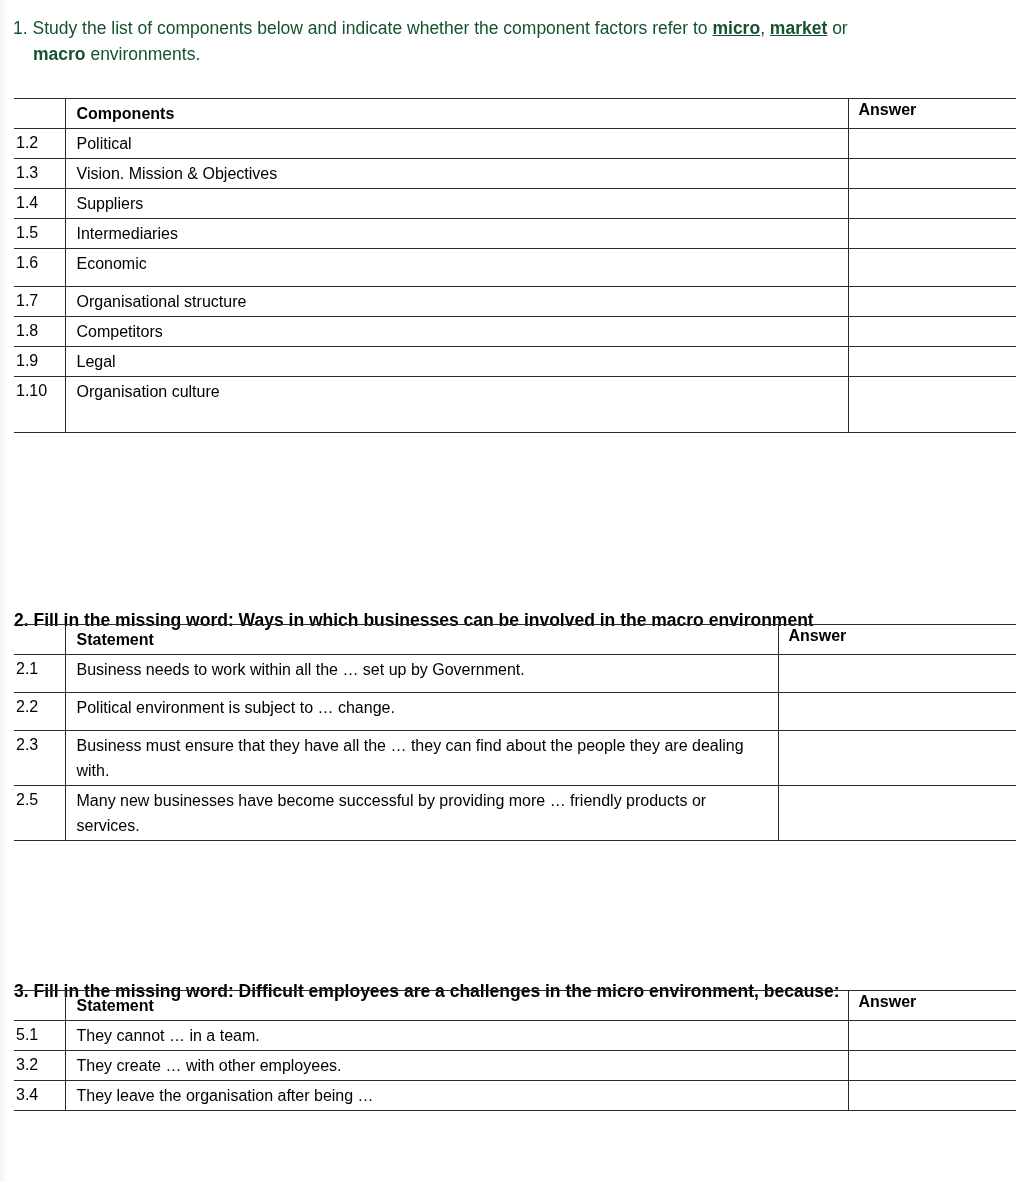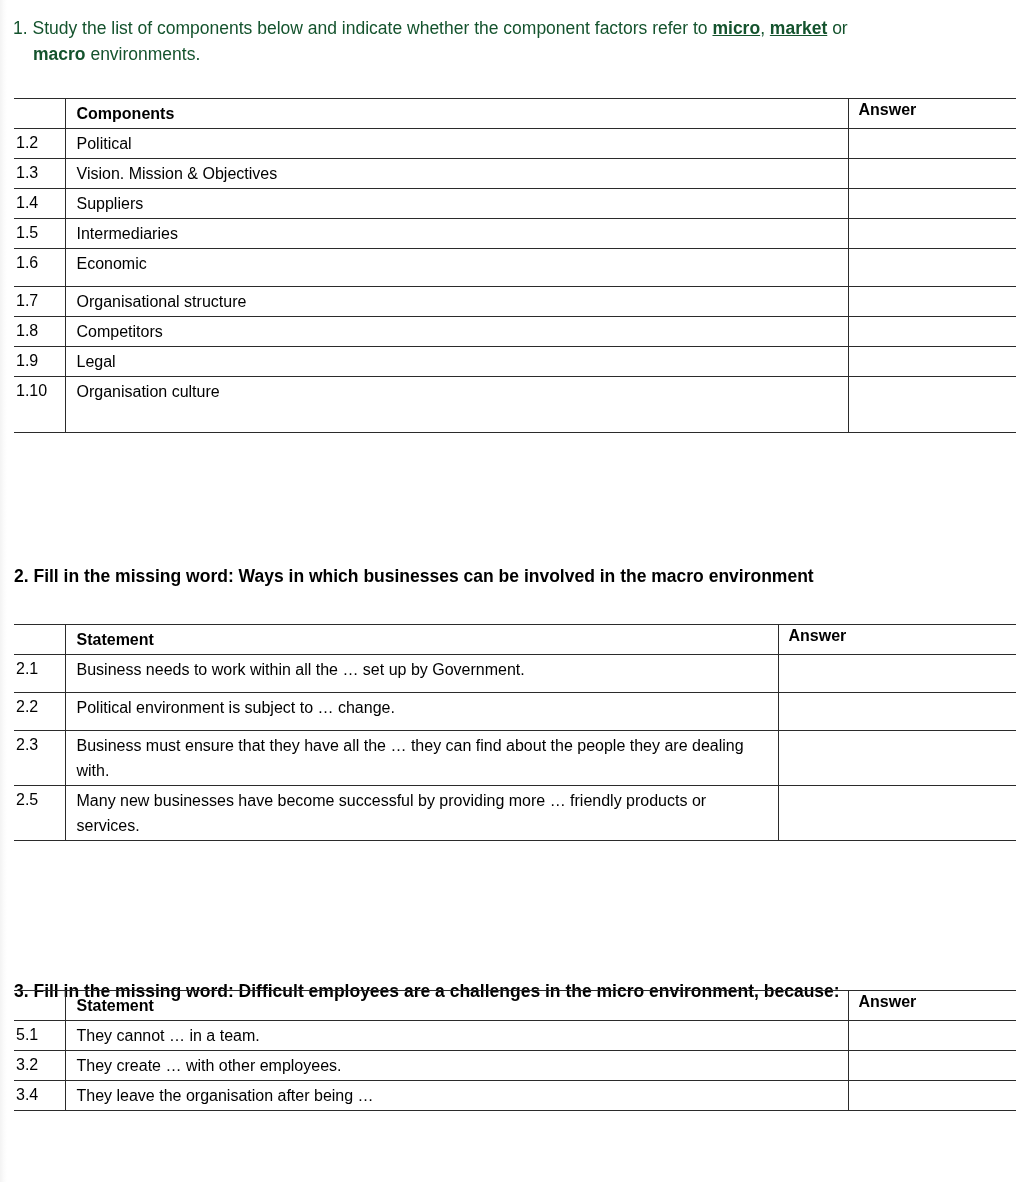--- a/index.html
+++ b/index.html
@@ -46,21 +46,21 @@
   #intro1 { left: 13px; top: 15px; }
   #intro1-l2 { left: 33px; top: 41px; }
 
   .q-head {
     position: absolute;
     font-size: 17.5px;
     font-weight: bold;
     line-height: 24px;
     white-space: nowrap;
   }
-  #head2 { left: 14px; top: 564px; }
+  #head2 { left: 14px; top: 608px; }
   #head3 { left: 14px; top: 963px; margin-top: 16px; }
 
   
   table.doc-table {
     position: absolute;
     border-collapse: collapse;
     font-size: 16px;
     table-layout: fixed;
   }
   table.doc-table td, table.doc-table th {

